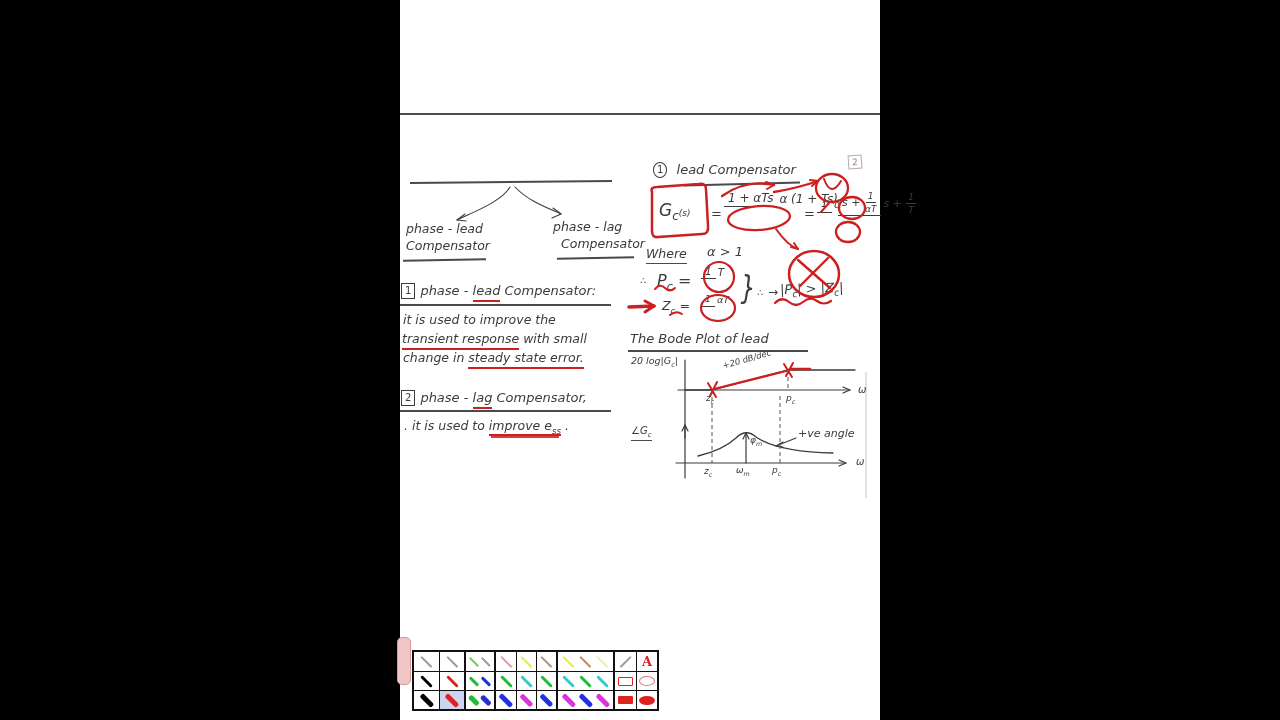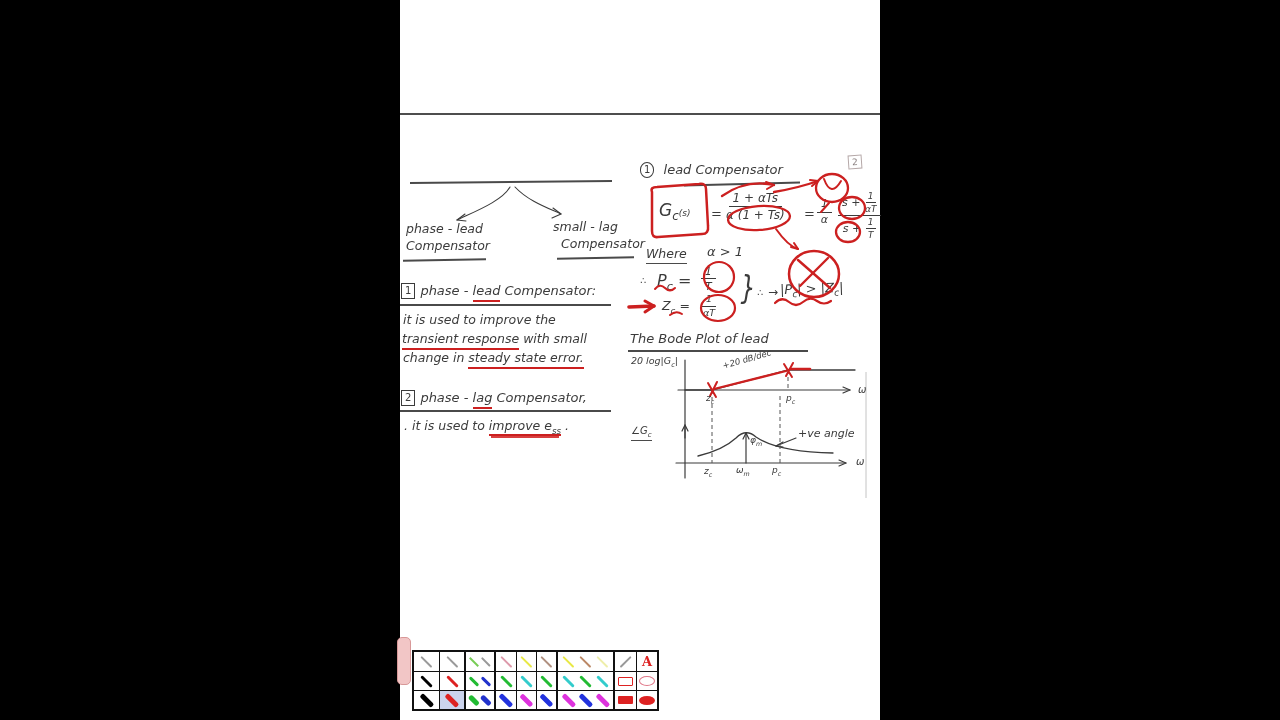--- a/index.html
+++ b/index.html
@@ -8,21 +8,21 @@
   #frame{position:absolute;left:400px;top:0;width:480px;height:720px;background:#ffffff;}
   #topline{position:absolute;left:0;top:113px;width:480px;height:2px;background:#4e4e4e;}
   .hw{position:absolute;font-family:"DejaVu Sans",sans-serif;font-style:italic;
       color:#3b3b3b;white-space:nowrap;line-height:1.35;}
   .hw sub{font-size:70%;}
   .rul{position:absolute;background:#4a4a4a;height:1.5px;}
   .redu{border-bottom:2px solid #cc2020;padding-bottom:2px;}
   .redu2{border-bottom:2.5px solid #cc2020;padding-bottom:1px;box-shadow:0 4px 0 -2px #d84040;}
   .boxnum{display:inline-block;border:1.2px solid #3b3b3b;padding:0 3px;font-size:10px;
           margin-right:5px;font-style:normal;transform:translateY(-1px);}
-  .frac{display:inline-flex;flex-direction:column;align-items:center;vertical-align:middle;}
+  .frac{display:inline-flex;align-items:center;vertical-align:middle;}
   .frac .fn{border-bottom:1.5px solid #3b3b3b;padding:0 4px;text-align:center;}
   .frac .fd{padding:0 2px;text-align:center;}
   .tfrac{display:inline-flex;flex-direction:column;align-items:center;vertical-align:middle;
          font-size:9px;margin:0 1px;}
   .tfrac .fn{border-bottom:1px solid #3b3b3b;padding:0 2px;}
   svg{position:absolute;overflow:visible;}
   .nopt{pointer-events:none;}
   
   #palette{position:absolute;left:12px;top:650px;display:flex;border:2px solid #111;
            background:#fff;}
@@ -57,21 +57,21 @@
         <path d="M85,4 C98,18 118,25 131,31"></path>
         <path d="M131,31 l-8,-6 M131,31 l-9,4"></path>
       </g>
     </svg>
     <div class="hw" style="left:6px;top:221px;font-size:12.5px">
       <span>phase - lead</span><br>
       <span>Compensator</span>
     </div>
     <div class="rul" style="left:3px;top:259px;width:83px;transform:rotate(-1deg)"></div>
     <div class="hw" style="left:153px;top:219px;font-size:12.5px">
-      <span>small - lag</span><br>
+      <span>phase - lag</span><br>
       <span style="margin-left:8px">Compensator</span>
     </div>
     <div class="rul" style="left:157px;top:257px;width:77px;transform:rotate(-1deg)"></div>
 
     <div class="hw" style="left:1px;top:282px;font-size:13px">
       <span class="boxnum">1</span><span>phase - </span><span class="redu">lead</span><span> Compensator:</span>
     </div>
     <div class="rul" style="left:0;top:304px;width:211px"></div>
     <div class="hw" style="left:3px;top:312px;font-size:12.5px">it is used to improve the</div>
     <div class="hw" style="left:2px;top:331px;font-size:12.5px">
@@ -82,21 +82,21 @@
     </div>
 
     <div class="hw" style="left:1px;top:389px;font-size:13px">
       <span class="boxnum">2</span><span>phase - </span><span class="redu">lag</span><span> Compensator,</span>
     </div>
     <div class="rul" style="left:0;top:410px;width:211px"></div>
     <div class="hw" style="left:4px;top:418px;font-size:12.5px">
       <span>. it is used to </span><span class="redu2"><span>improve e</span><sub>ss</sub></span><span> .</span>
     </div>
 
-    <div class="hw" style="left:240px;top:161px;font-size:13px">
+    <div class="hw" style="left:253px;top:161px;font-size:13px">
       <span class="boxnum" style="border-radius:50%">1</span>
       <span>lead Compensator</span>
     </div>
     <div class="rul" style="left:284px;top:183px;width:116px;transform:rotate(-1.5deg)"></div>
 
     <div class="hw" style="left:448px;top:155px;border:1px solid #b5a8a8;color:#8a8080;
          font-size:9px;font-style:normal;padding:0 3px;transform:rotate(-4deg)">2</div>
 
     <div class="hw" style="left:259px;top:199px;font-size:17px">
       <span>G</span><sub>c</sub><span style="font-size:9px">(s)</span>

